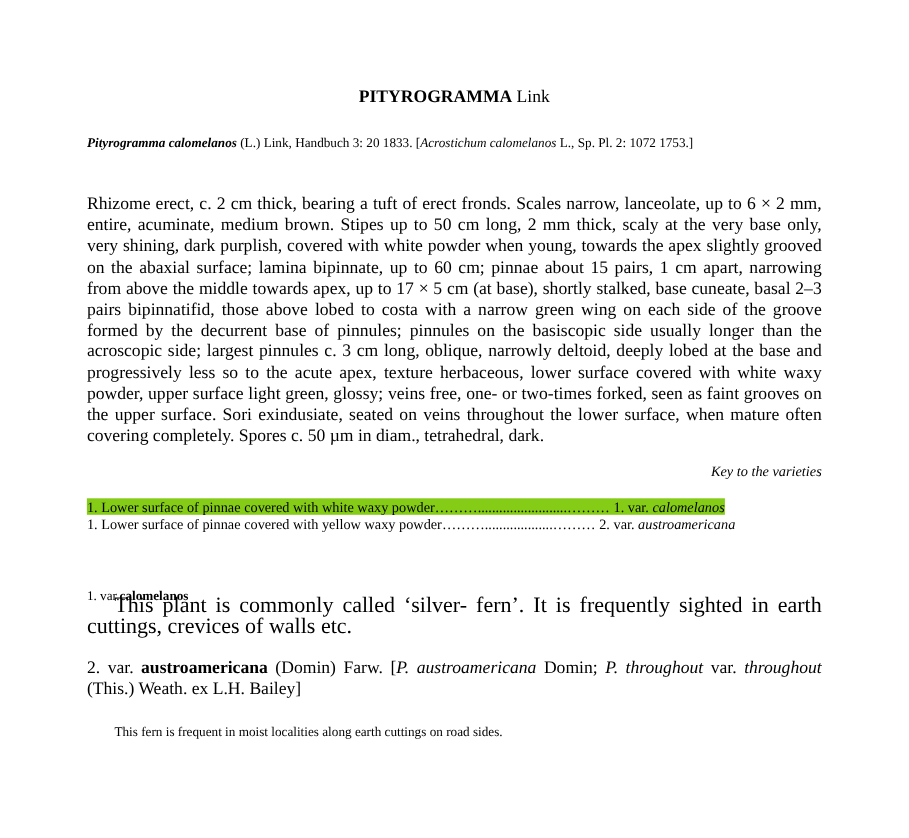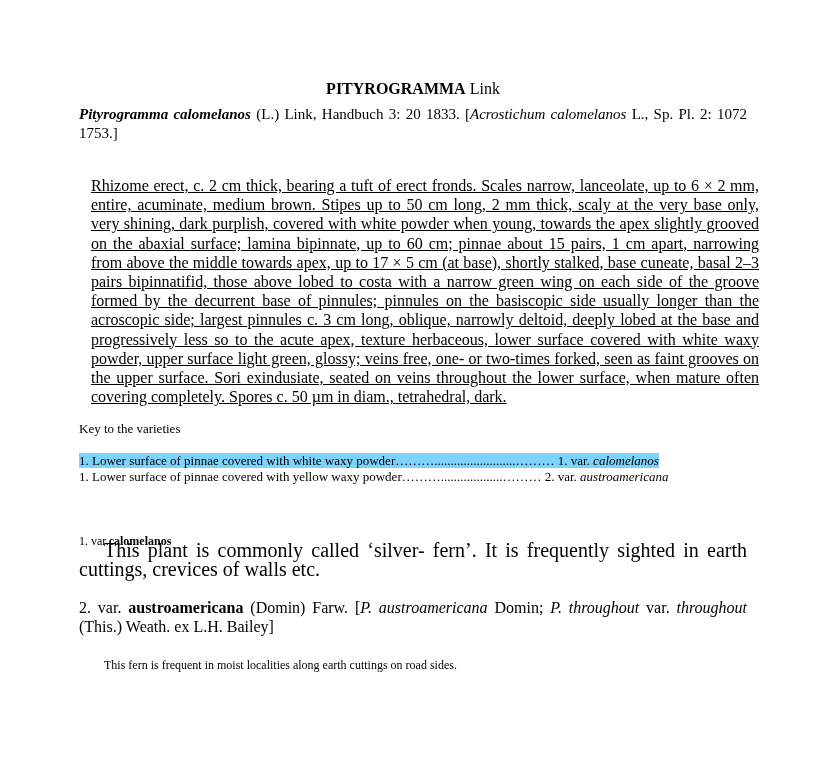--- a/index.html
+++ b/index.html
@@ -26,61 +26,61 @@
       top: 79px;
       left: 0;
       width: 668px;
       text-align: center;
       font-size: 16px;
       line-height: 19px;
     }
     .title b { font-weight: bold; text-align: center; }
     .citation {
       position: absolute;
-      top: 105px;
+      top: 121px;
       left: 0;
       width: 668px;
-      font-size: 15px;
+      font-size: 12px;
       line-height: 19px;
       text-align: justify;
     }
     .description {
       position: absolute;
       top: 176px;
-      left: 12px;
+      left: 0;
       width: 668px;
       font-size: 16px;
       line-height: 19.2px;
       text-align: justify;
       text-align-last: left;
-      text-decoration: underline;
     }
     .key-heading {
       position: absolute;
       top: 421px;
       left: 0;
       width: 668px;
-      text-align: left;
+      text-align: right;
       font-size: 13px;
       line-height: 16px;
+      font-style: italic;
     }
     .key-list {
       position: absolute;
       top: 453px;
       left: 0;
       width: 668px;
       font-size: 13px;
       line-height: 16px;
     }
     .key-line {
       display: block;
       white-space: nowrap;
     }
     .key-line .hl {
-      background: #7dd3fc;
+      background: #84cc16;
       font-family: Liberation Serif, serif;
     }
     .var1-heading {
       position: absolute;
       top: 532px;
       left: 0;
       font-size: 12px;
       line-height: 19px;
     }
     .var1-body {

